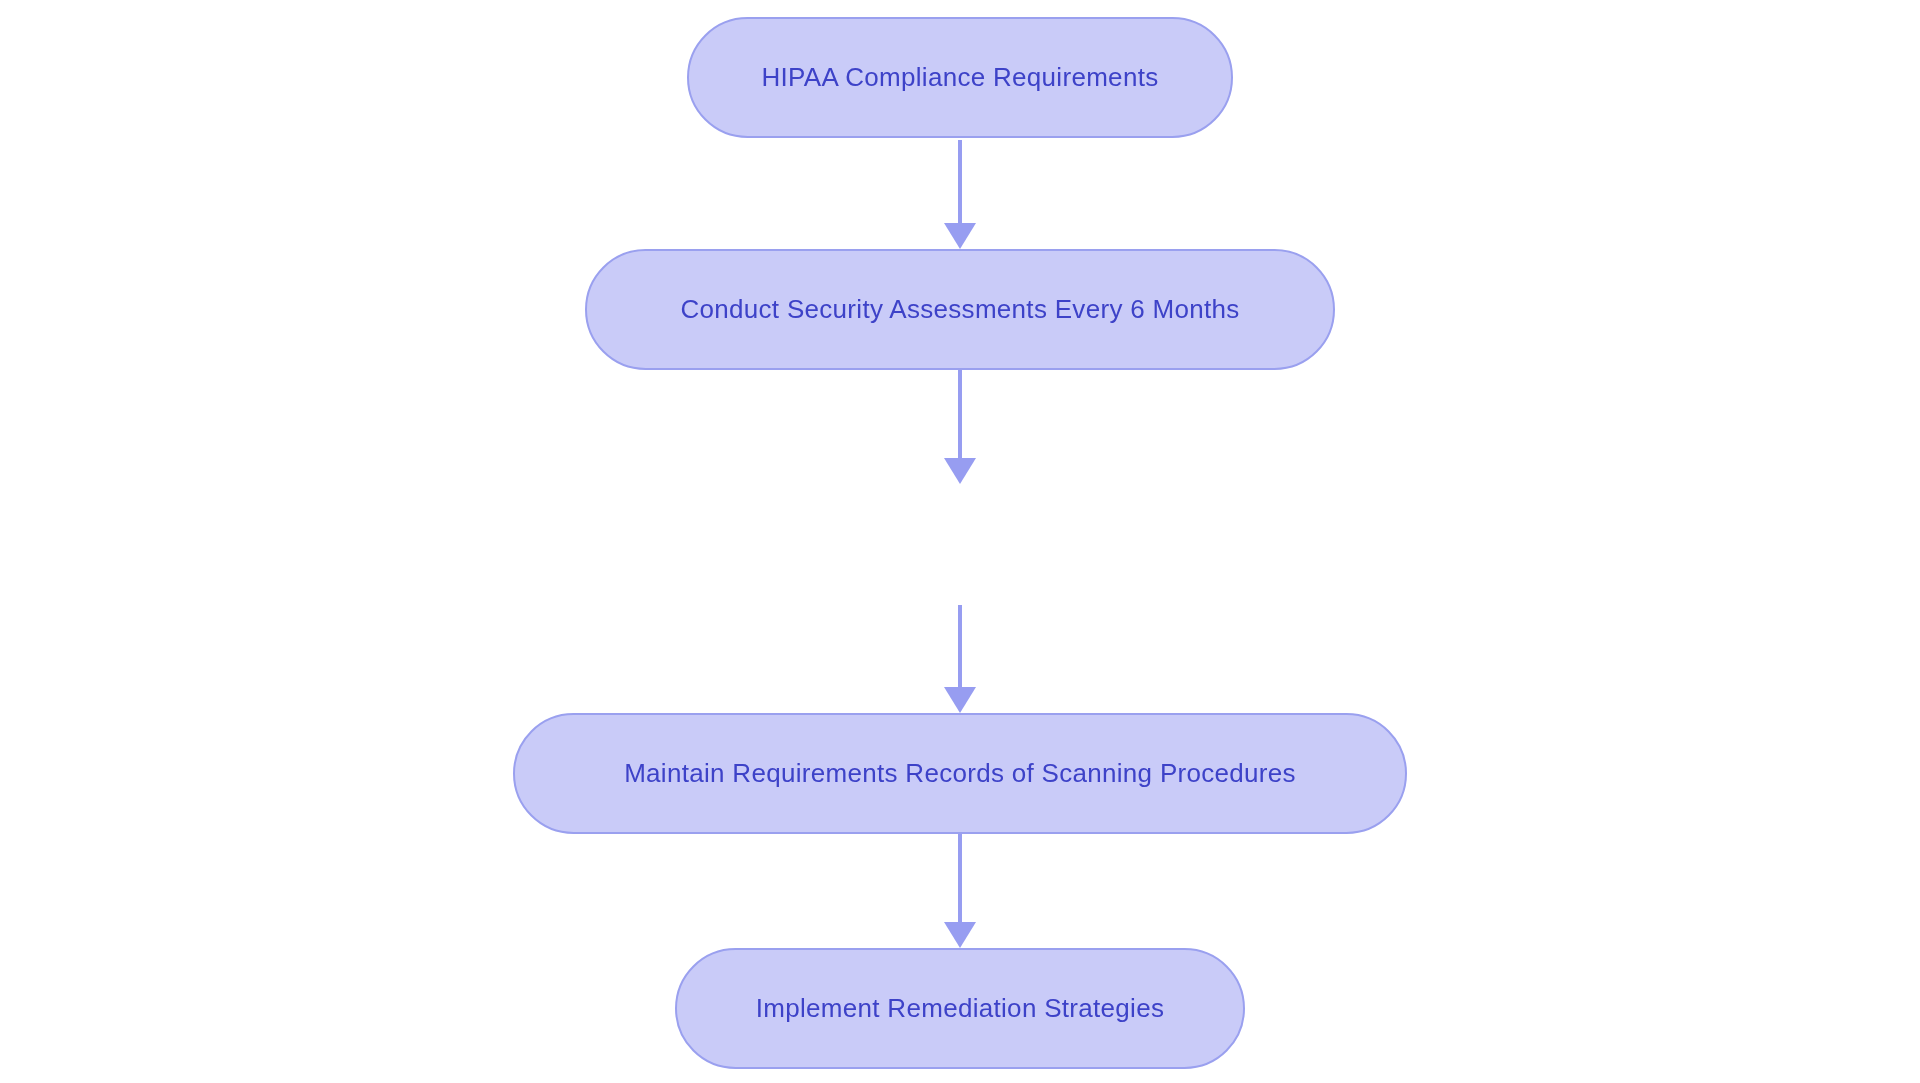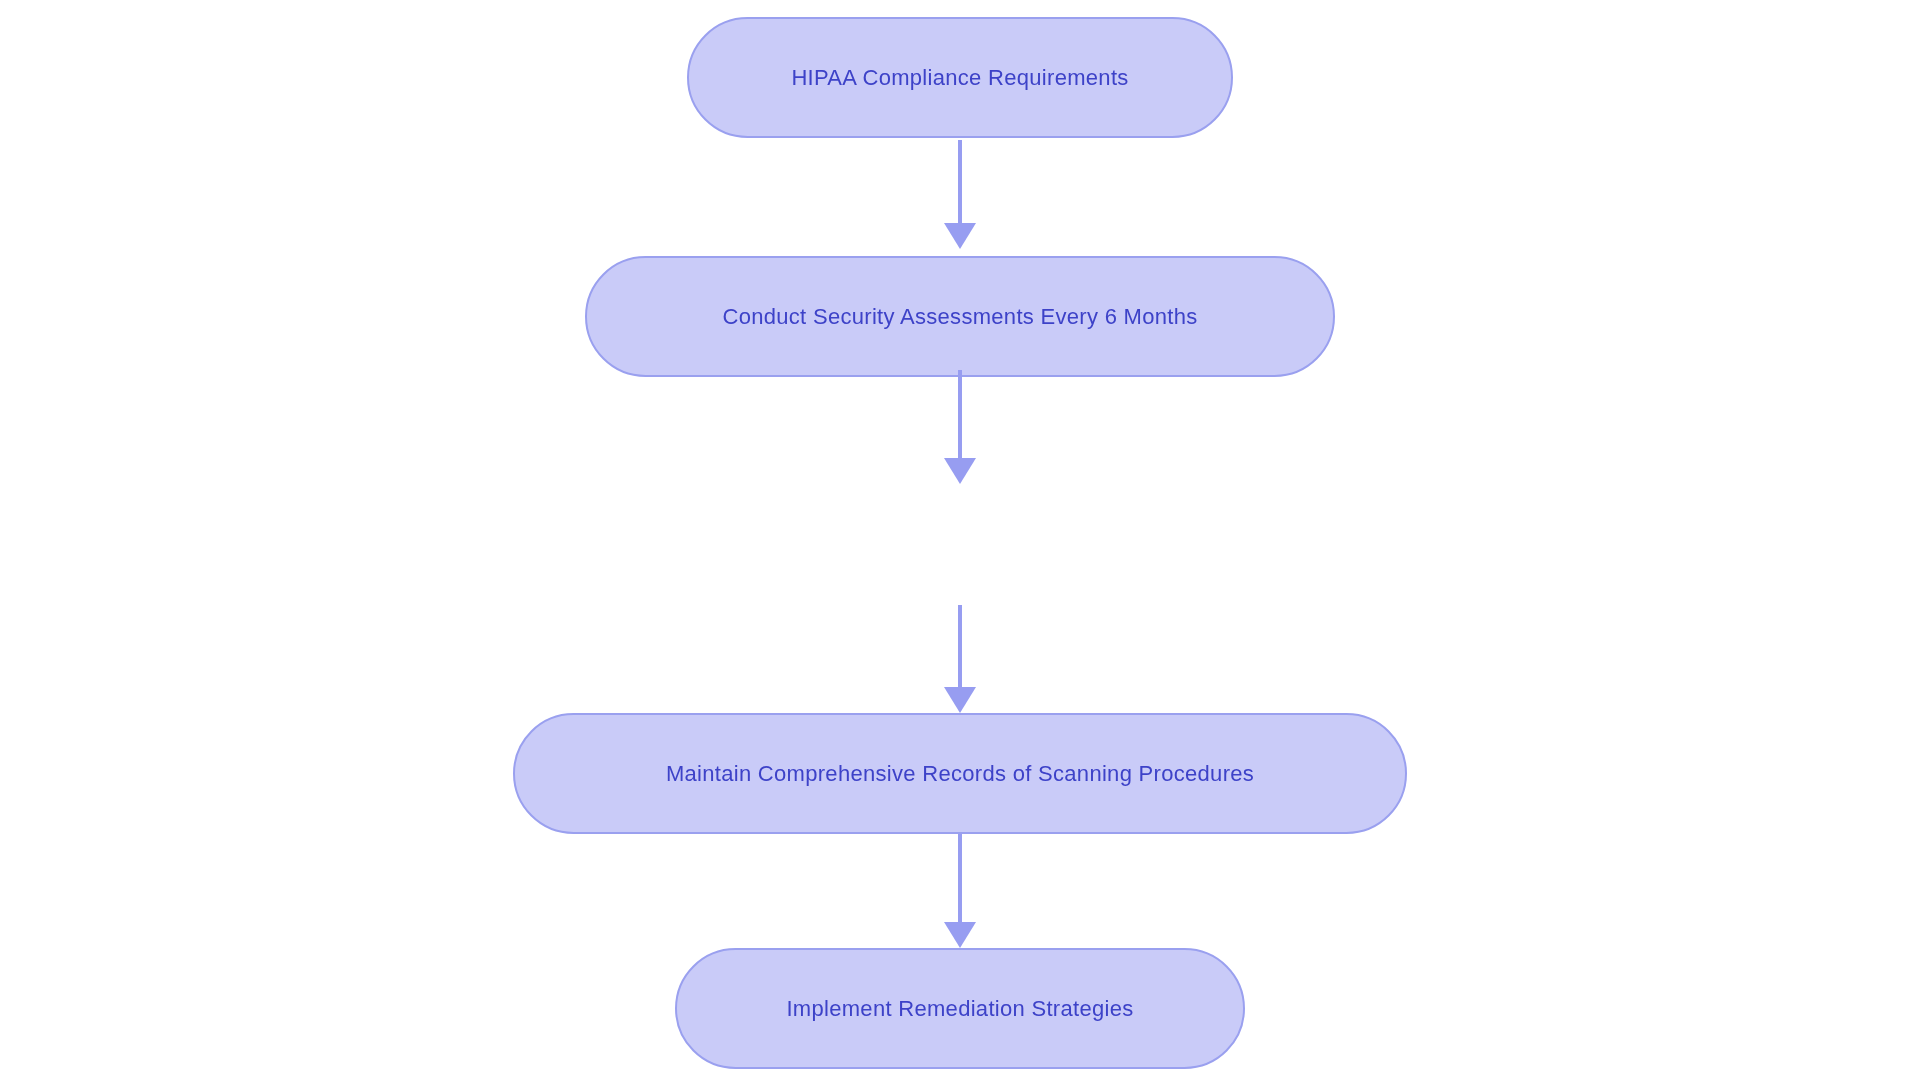--- a/index.html
+++ b/index.html
@@ -20,21 +20,21 @@
     box-sizing: border-box;
     height: 121px;
     background: var(--node-fill, #c9cbf8);
     border: 2px solid var(--node-border, #9aa0ef);
     border-radius: 61px;
     display: flex;
     align-items: center;
     justify-content: center;
   }
   .node-label {
-    font-size: 22px;
+    font-size: 26px;
     font-weight: 400;
     letter-spacing: 0.3px;
     color: var(--node-text, #3d42c8);
     white-space: nowrap;
     text-align: center;
   }
   .arrow {
     position: absolute;
     left: 960px;
     width: 34px;
@@ -68,37 +68,37 @@
 
   <div class="node" style="top:17px; left:687px; width:546px;">
     <span class="node-label">HIPAA Compliance Requirements</span>
   </div>
 
   <div class="arrow" style="top:140px; height:109px;">
     <div class="arrow-line"></div>
     <div class="arrow-head"></div>
   </div>
 
-  <div class="node" style="top:256px; left:585px; width:750px;">
+  <div class="node" style="top:249px; left:585px; width:750px;">
     <span class="node-label">Conduct Security Assessments Every 6 Months</span>
   </div>
 
   <div class="arrow" style="top:370px; height:114px;">
     <div class="arrow-line"></div>
     <div class="arrow-head"></div>
   </div>
 
 
   <div class="arrow" style="top:605px; height:108px;">
     <div class="arrow-line"></div>
     <div class="arrow-head"></div>
   </div>
 
   <div class="node" style="top:713px; left:513px; width:894px;">
-    <span class="node-label">Maintain Comprehensive Records of Scanning Procedures</span>
+    <span class="node-label">Maintain Requirements Records of Scanning Procedures</span>
   </div>
 
   <div class="arrow" style="top:834px; height:114px;">
     <div class="arrow-line"></div>
     <div class="arrow-head"></div>
   </div>
 
   <div class="node" style="top:948px; left:675px; width:570px;">
     <span class="node-label">Implement Remediation Strategies</span>
   </div>

